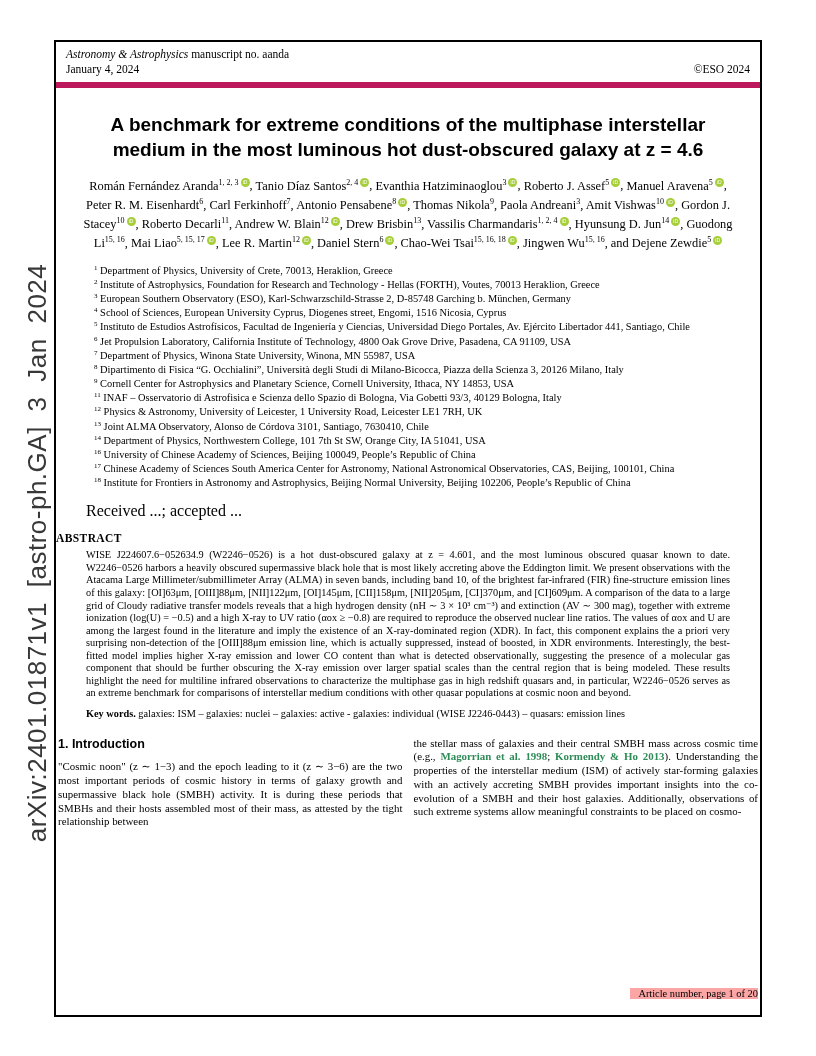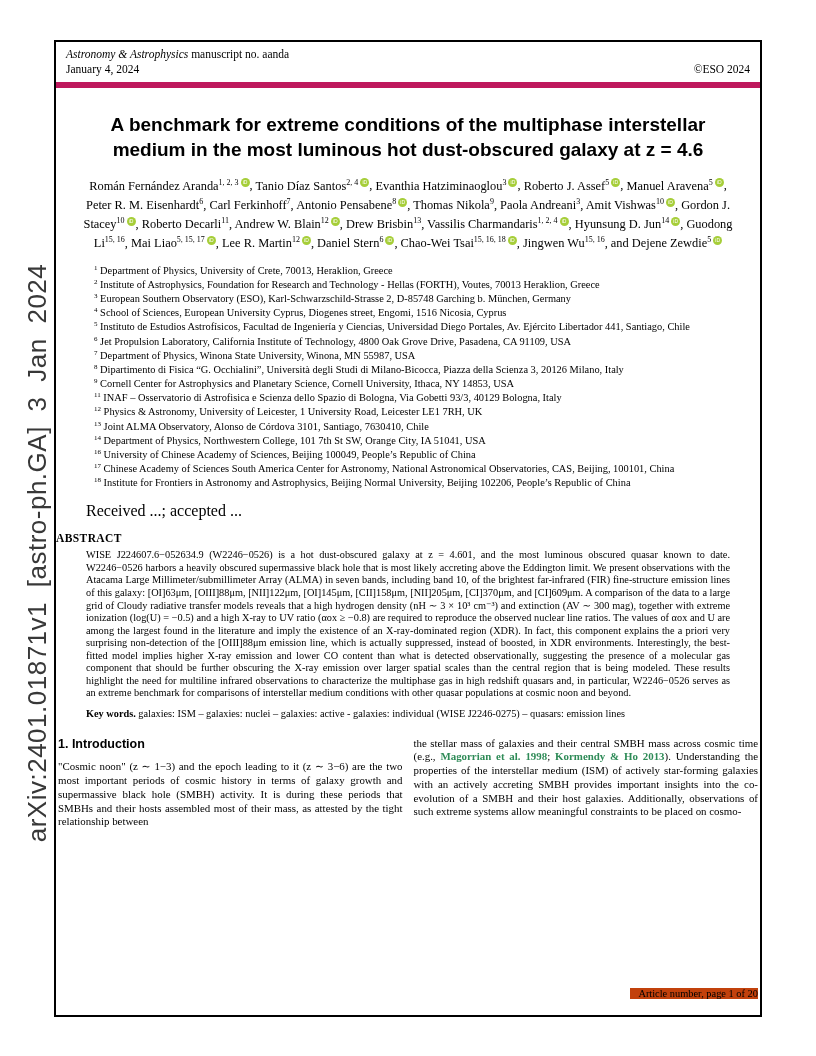--- a/index.html
+++ b/index.html
@@ -55,21 +55,21 @@
   .keywords{margin:8px 30px 0;font-size:10.3px;line-height:1.24;text-align:justify;}
   .kw-label{font-weight:bold;}
   .columns{display:flex;gap:11px;margin:16px 2px 0;}
   .col{flex:1;font-size:10.9px;line-height:1.26;text-align:justify;}
   .sec-head{
     font-family:"Liberation Sans", sans-serif;font-weight:bold;font-size:12.5px;
     margin:0 0 8px 0;text-align:left;
   }
   .cite{color:var(--cite);cursor:pointer;font-weight:bold;}
   .footer{
-    position:absolute;right:2px;bottom:16px;font-size:10.4px;background:#c2410c;padding-left:8px;
+    position:absolute;right:2px;bottom:16px;font-size:10.4px;background:#fca5a5;padding-left:8px;
   }
 </style>
 </head>
 <body>
 
 <div class="arxiv-stamp">arXiv:2401.01871v1 [astro-ph.GA] 3 Jan 2024</div>
 
 <div class="frame">
 
   <div class="hdr">
@@ -103,21 +103,21 @@
       <div class="affil"><sup class="fsup">18</sup> Institute for Frontiers in Astronomy and Astrophysics, Beijing Normal University, Beijing 102206, People’s Republic of China</div>
     </div>
 
   <div class="received">Received ...; accepted ...</div>
 
   <div class="abs-head">ABSTRACT</div>
 
   <div class="abstract">WISE J224607.6−052634.9 (W2246−0526) is a hot dust-obscured galaxy at z = 4.601, and the most luminous obscured quasar known to date. W2246−0526 harbors a heavily obscured supermassive black hole that is most likely accreting above the Eddington limit. We present observations with the Atacama Large Millimeter/submillimeter Array (ALMA) in seven bands, including band 10, of the brightest far-infrared (FIR) fine-structure emission lines of this galaxy: [OI]63μm, [OIII]88μm, [NII]122μm, [OI]145μm, [CII]158μm, [NII]205μm, [CI]370μm, and [CI]609μm. A comparison of the data to a large grid of Cloudy radiative transfer models reveals that a high hydrogen density (nH ∼ 3 × 10³ cm⁻³) and extinction (AV ∼ 300 mag), together with extreme ionization (log(U) = −0.5) and a high X-ray to UV ratio (αox ≥ −0.8) are required to reproduce the observed nuclear line ratios. The values of αox and U are among the largest found in the literature and imply the existence of an X-ray-dominated region (XDR). In fact, this component explains the a priori very surprising non-detection of the [OIII]88μm emission line, which is actually suppressed, instead of boosted, in XDR environments. Interestingly, the best-fitted model implies higher X-ray emission and lower CO content than what is detected observationally, suggesting the presence of a molecular gas component that should be further obscuring the X-ray emission over larger spatial scales than the central region that is being modeled. These results highlight the need for multiline infrared observations to characterize the multiphase gas in high redshift quasars and, in particular, W2246−0526 serves as an extreme benchmark for comparisons of interstellar medium conditions with other quasar populations at cosmic noon and beyond.</div>
 
   <div class="keywords">
-    <span class="kw-label">Key words.</span><span> galaxies: ISM – galaxies: nuclei – galaxies: active - galaxies: individual (WISE J2246-0275) – quasars: emission lines</span>
+    <span class="kw-label">Key words.</span><span> galaxies: ISM – galaxies: nuclei – galaxies: active - galaxies: individual (WISE J2246-0443) – quasars: emission lines</span>
   </div>
 
   <div class="columns">
     <div class="col">
       <div class="sec-head">1. Introduction</div>
       <div>"Cosmic noon" (z ∼ 1−3) and the epoch leading to it (z ∼ 3−6) are the two most important periods of cosmic history in terms of galaxy growth and supermassive black hole (SMBH) activity. It is during these periods that SMBHs and their hosts assembled most of their mass, as attested by the tight relationship between</div>
     </div>
     <div class="col">
       <div><span>the stellar mass of galaxies and their central SMBH mass across cosmic time (e.g., </span><span class="cite">Magorrian et al. 1998</span><span>; </span><span class="cite">Kormendy &amp; Ho 2013</span><span>). Understanding the properties of the interstellar medium (ISM) of actively star-forming galaxies with an actively accreting SMBH provides important insights into the co-evolution of a SMBH and their host galaxies. Additionally, observations of such extreme systems allow meaningful constraints to be placed on cosmo-</span></div>
     </div>

